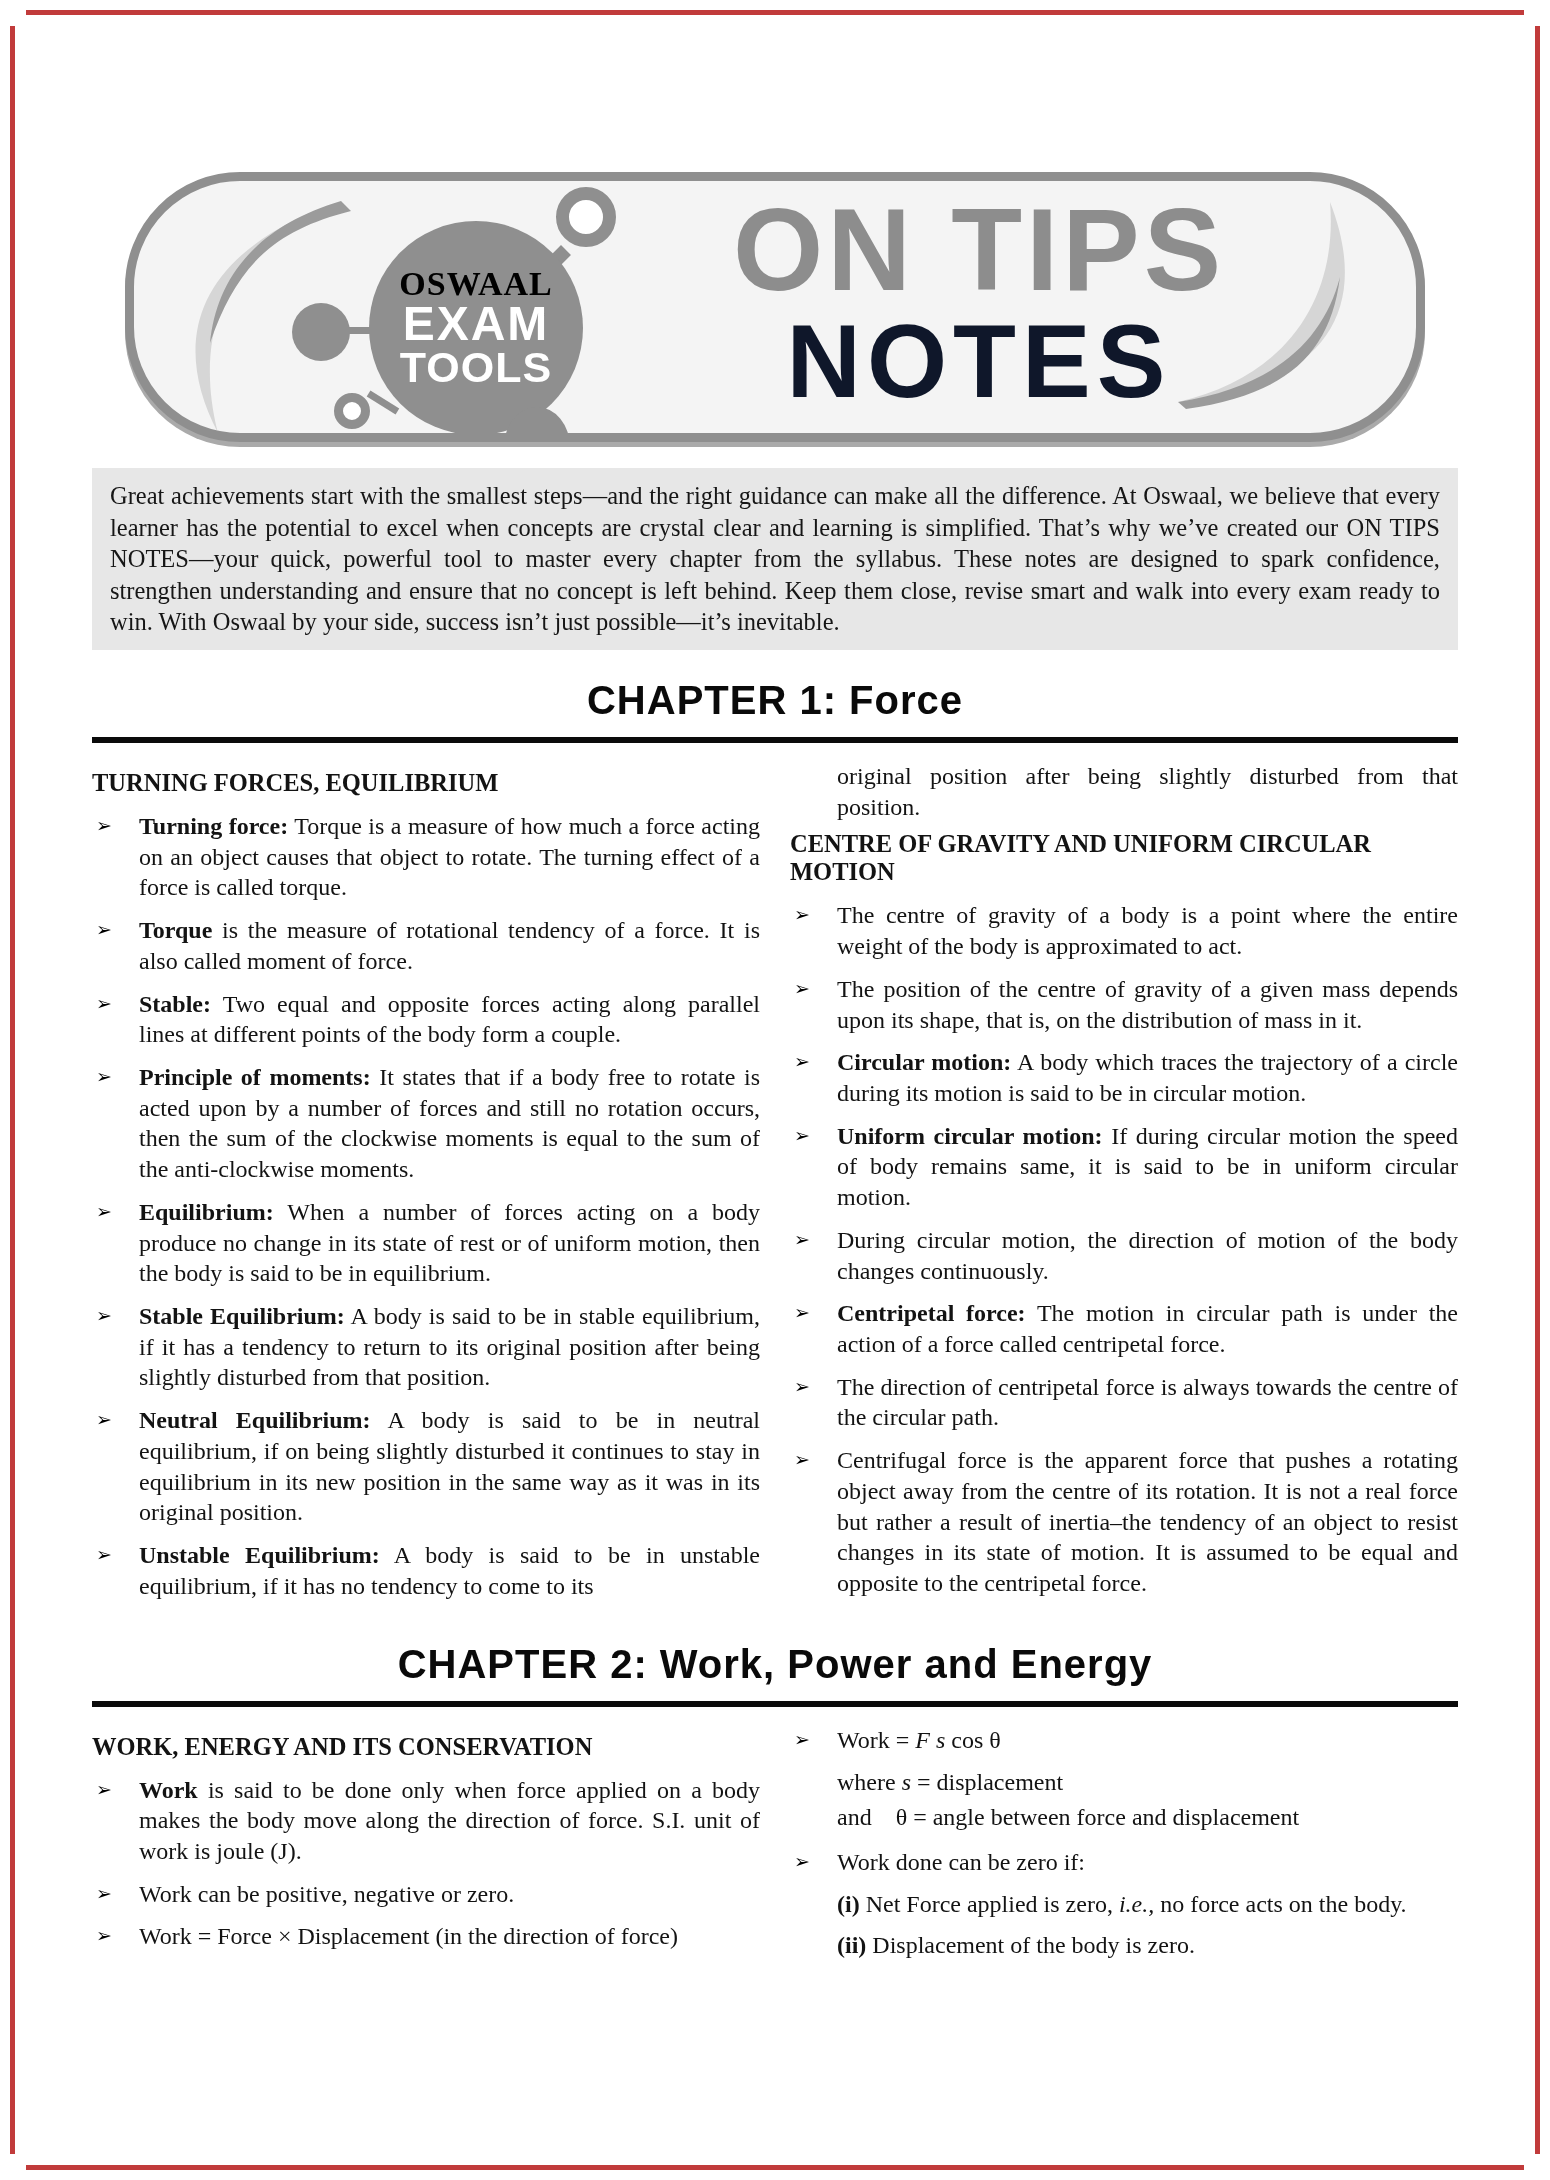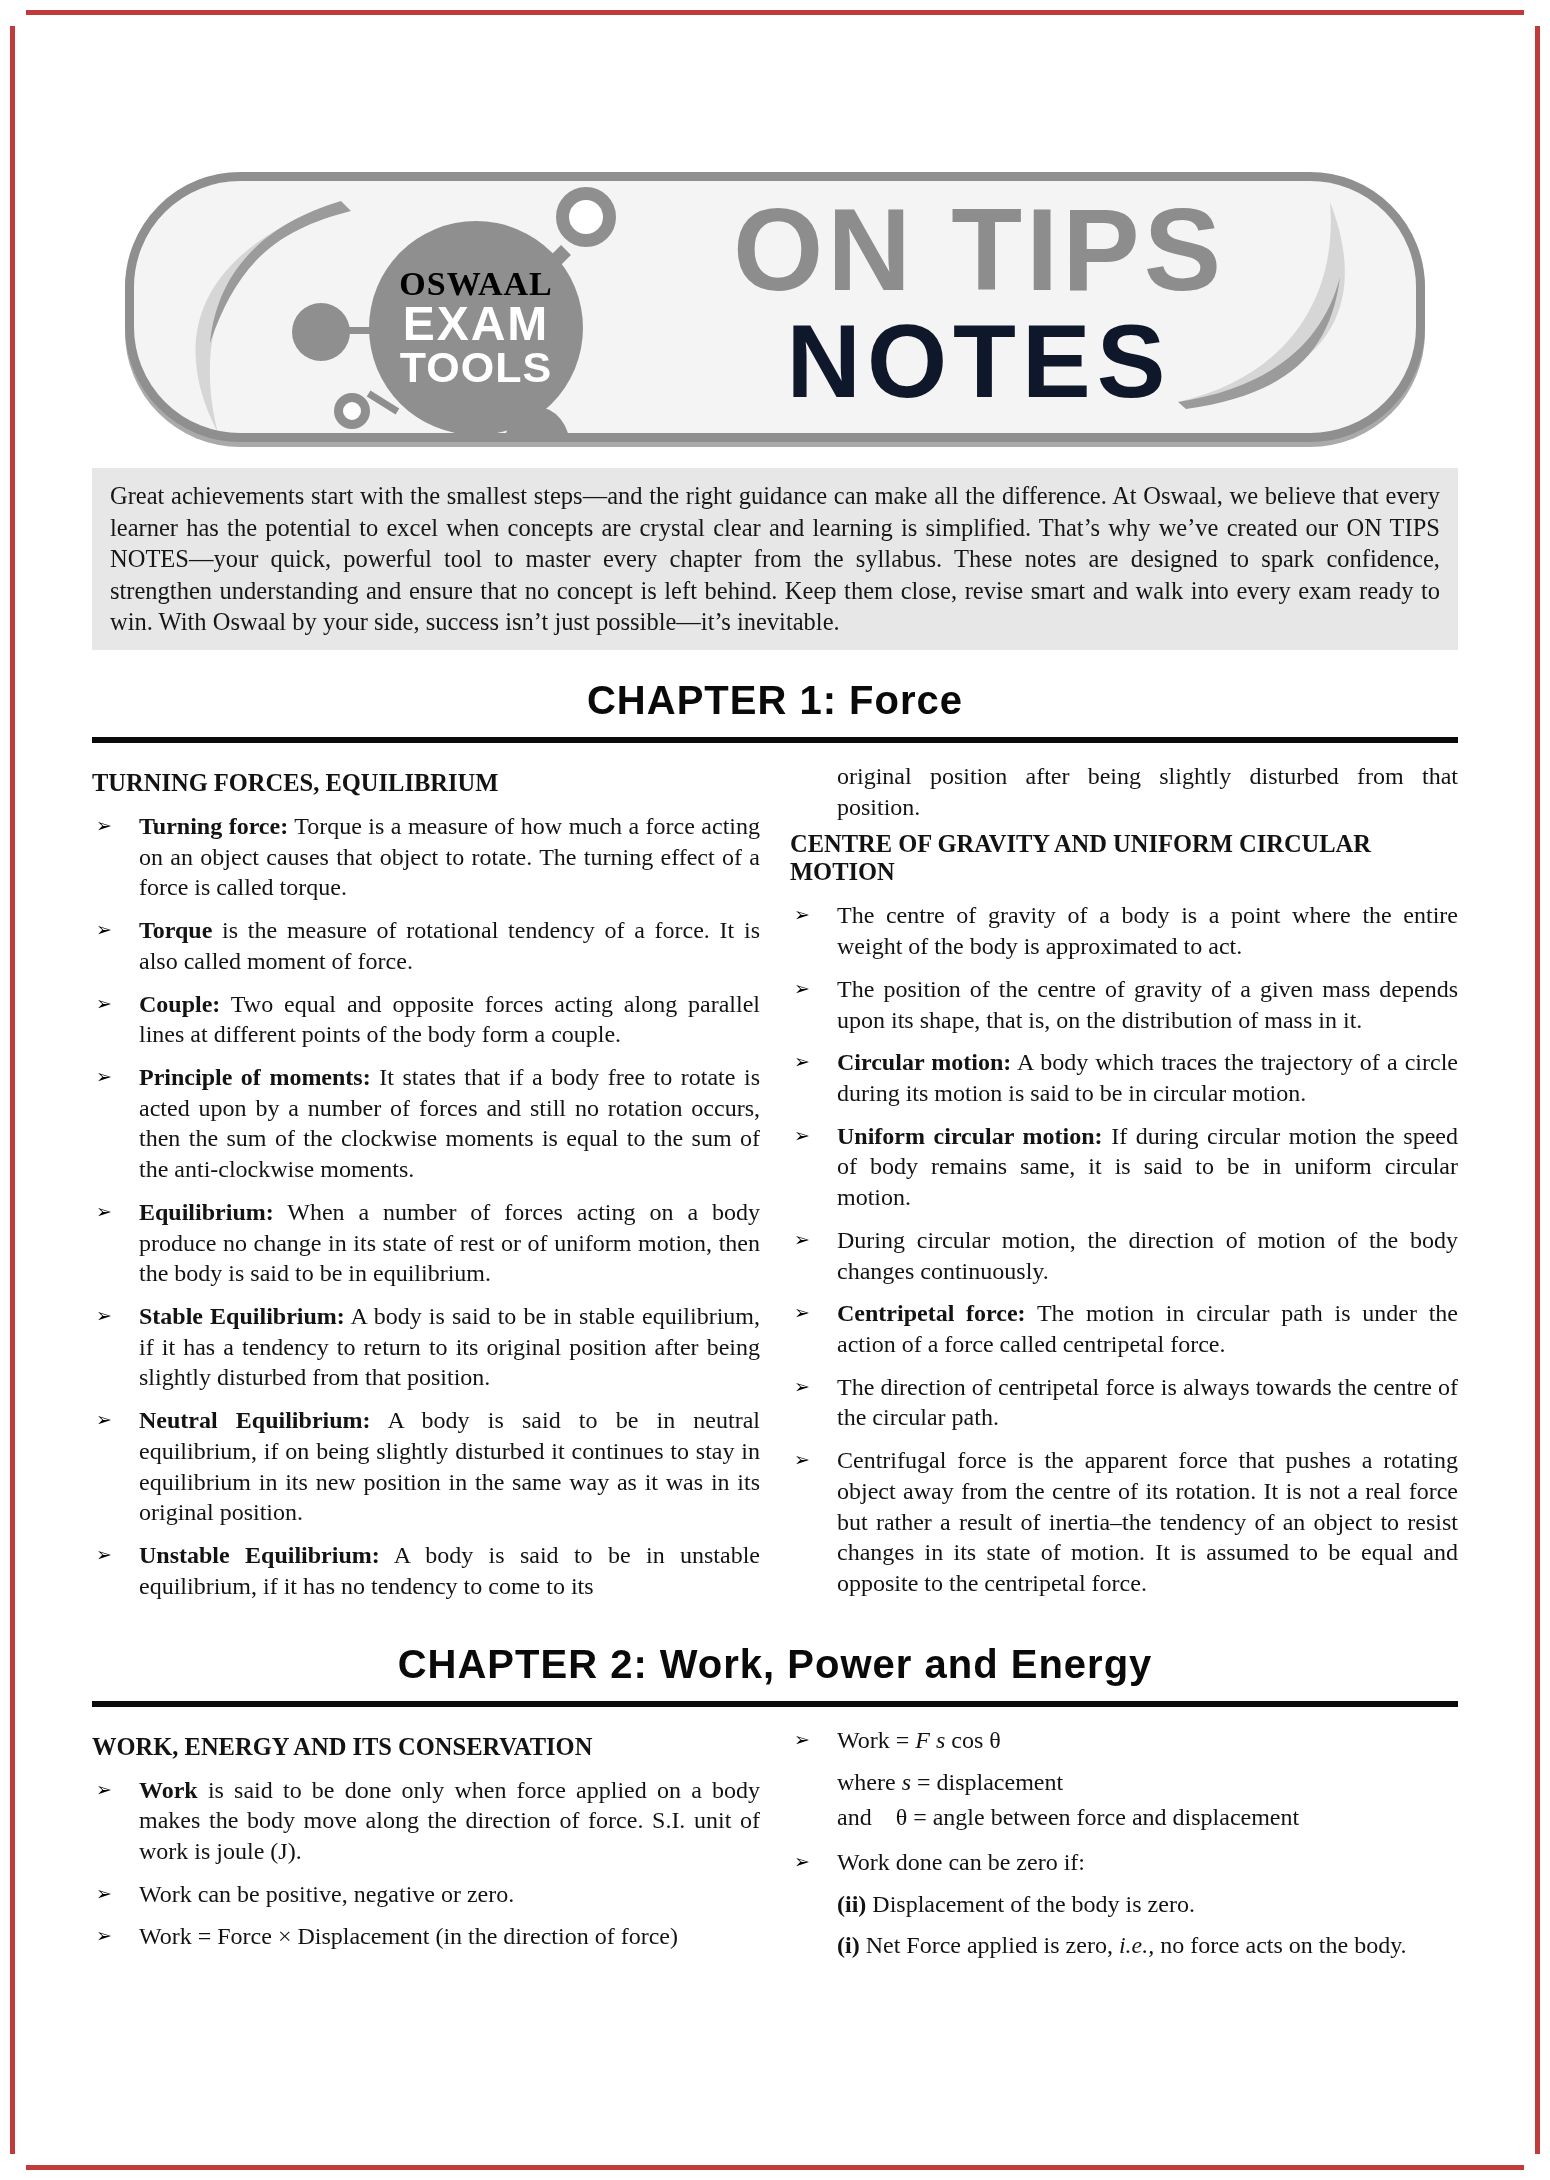--- a/index.html
+++ b/index.html
@@ -117,21 +117,21 @@
 
   <div class="chapter-title">CHAPTER 1: Force</div>
   <div class="rule"></div>
 
   <div class="cols">
     <div class="col">
       <div class="sec-head">TURNING FORCES, EQUILIBRIUM</div>
 
       <div class="bullet"><span class="bm">➢</span><span><b>Turning force:</b><span> Torque is a measure of how much a force acting on an object causes that object to rotate. The turning effect of a force is called torque.</span></span></div>
       <div class="bullet"><span class="bm">➢</span><span><b>Torque</b><span> is the measure of rotational tendency of a force. It is also called moment of force.</span></span></div>
-      <div class="bullet"><span class="bm">➢</span><span><b>Couple:</b><span> Two equal and opposite forces acting along parallel lines at different points of the body form a couple.</span></span></div>
+      <div class="bullet"><span class="bm">➢</span><span><b>Stable:</b><span> Two equal and opposite forces acting along parallel lines at different points of the body form a couple.</span></span></div>
       <div class="bullet"><span class="bm">➢</span><span><b>Principle of moments:</b><span> It states that if a body free to rotate is acted upon by a number of forces and still no rotation occurs, then the sum of the clockwise moments is equal to the sum of the anti-clockwise moments.</span></span></div>
       <div class="bullet"><span class="bm">➢</span><span><b>Equilibrium:</b><span> When a number of forces acting on a body produce no change in its state of rest or of uniform motion, then the body is said to be in equilibrium.</span></span></div>
       <div class="bullet"><span class="bm">➢</span><span><b>Stable Equilibrium:</b><span> A body is said to be in stable equilibrium, if it has a tendency to return to its original position after being slightly disturbed from that position.</span></span></div>
       <div class="bullet"><span class="bm">➢</span><span><b>Neutral Equilibrium:</b><span> A body is said to be in neutral equilibrium, if on being slightly disturbed it continues to stay in equilibrium in its new position in the same way as it was in its original position.</span></span></div>
       <div class="bullet"><span class="bm">➢</span><span><b>Unstable Equilibrium:</b><span> A body is said to be in unstable equilibrium, if it has no tendency to come to its</span></span></div>
     </div>
 
     <div class="col">
       <div class="cont">original position after being slightly disturbed from that position.</div>
       <div class="sec-head">CENTRE OF GRAVITY AND UNIFORM CIRCULAR MOTION</div>
@@ -159,18 +159,18 @@
       <div class="bullet"><span class="bm">➢</span><span><b></b><span>Work = Force × Displacement (in the direction of force)</span></span></div>
     </div>
 
     <div class="col">
       <div class="bullet"><span class="bm">➢</span><span><span>Work = </span><span class="it">F s</span><span> cos θ</span></span></div>
       <div class="plain"><span>where </span><span class="it">s</span><span> = displacement</span></div>
       <div class="plain">and    θ = angle between force and displacement</div>
 
       <div class="bullet" style="margin-top:14px"><span class="bm">➢</span><span>Work done can be zero if:</span></div>
 
+      <div class="subitem"><b>(i)</b><span>  Net Force applied is zero, </span><span class="it">i.e.,</span><span> no force acts on the body.</span></div>
       <div class="subitem"><b>(ii)</b><span> Displacement of the body is zero.</span></div>
-      <div class="subitem"><b>(i)</b><span>  Net Force applied is zero, </span><span class="it">i.e.,</span><span> no force acts on the body.</span></div>
     </div>
   </div>
 
 </div>
 
 </body></html>

